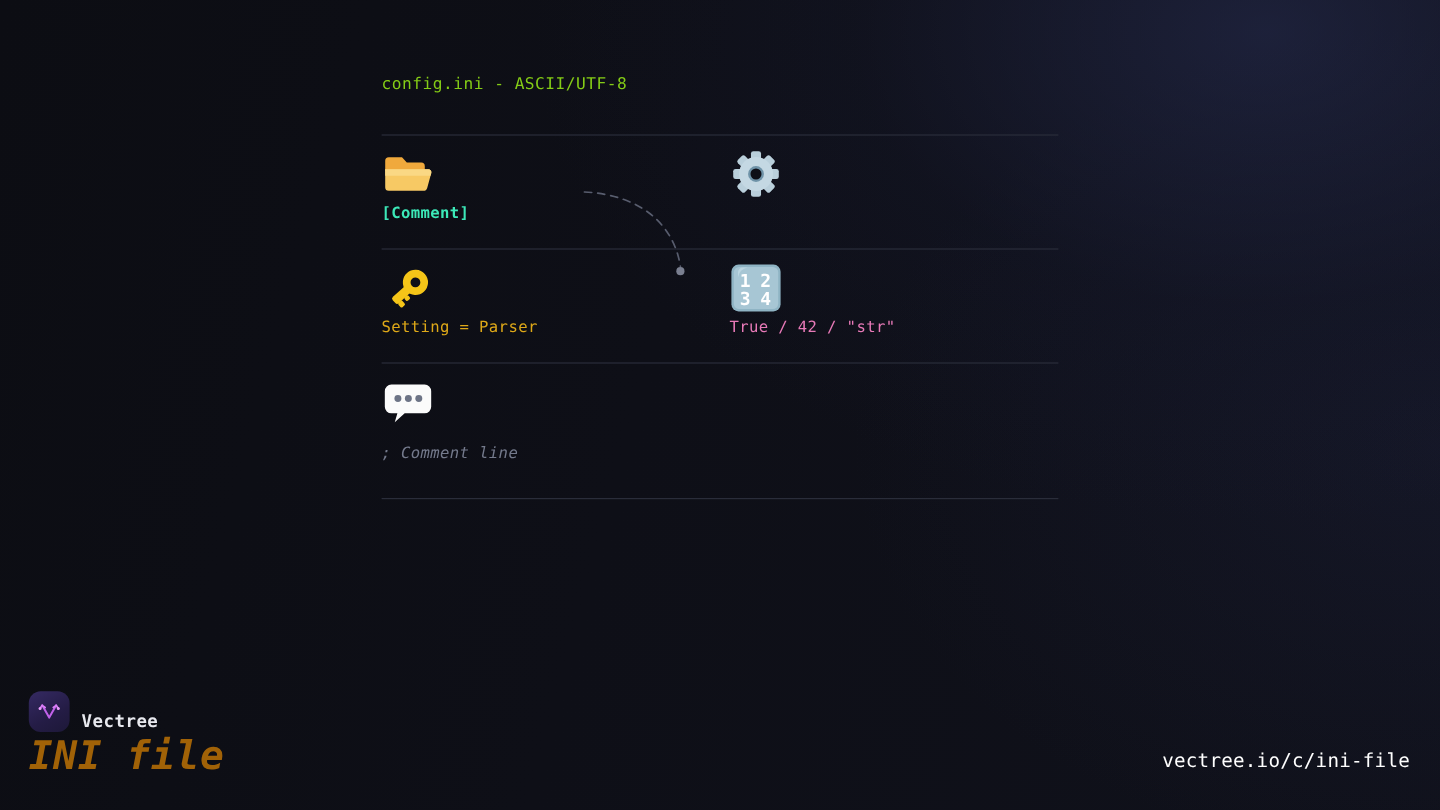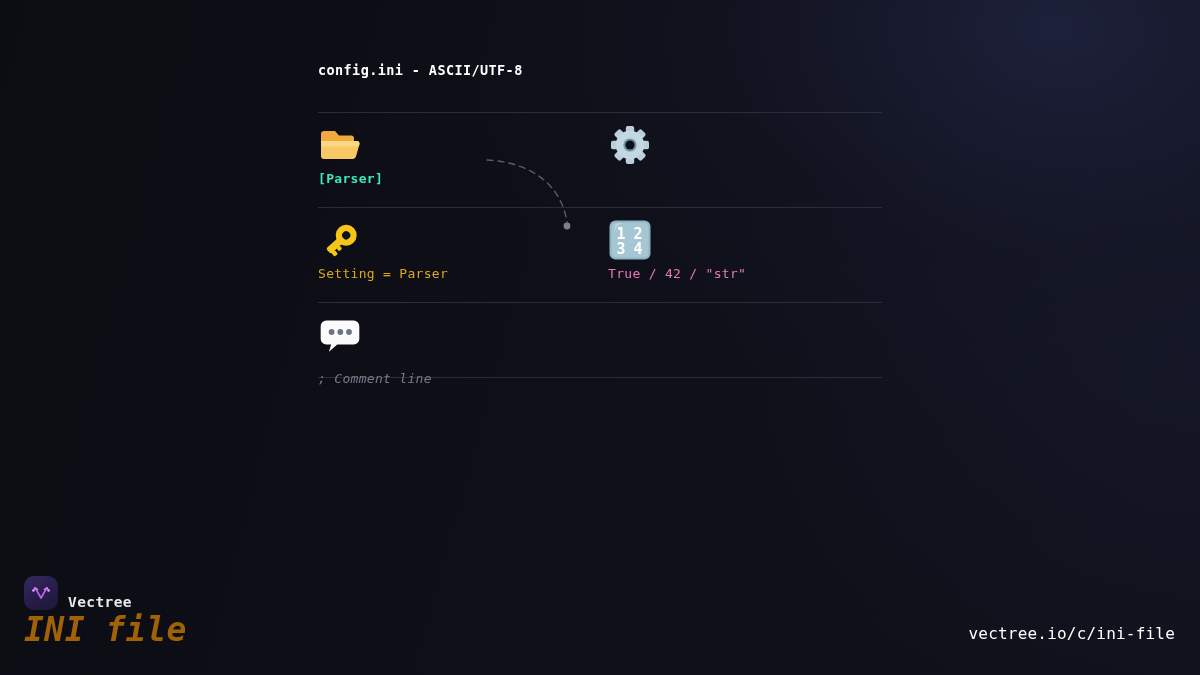--- a/index.html
+++ b/index.html
@@ -18,36 +18,35 @@
       linear-gradient(105deg, #0c0d13 0%, #0e0f17 45%, #12142073 100%);
     z-index:0;
   }
 
   #stage { position:absolute; inset:0; z-index:2; }
 
   
   #file-header {
     position:absolute; left:318px; top:62px;
     font-size:13.5px; letter-spacing:0.4px;
-    color:#ffffff;
-    font-weight:bold;
+    color:#84cc16;
   }
 
   
   #content-grid {
     position:absolute; left:318px; top:112px; width:564px;
   }
   .grid-row {
     position:relative;
     border-top:1px solid #2a2d3a;
     display:flex;
   }
   .grid-row:last-child { border-bottom:1px solid #2a2d3a; }
   .grid-row.row-1, .grid-row.row-2 { height:95px; }
-  .grid-row.row-3 { height:76px; }
+  .grid-row.row-3 { height:114px; }
 
   .cell {
     position:relative;
     width:50%;
     padding-top:12px;
   }
   .cell.col-right { padding-left:8px; }
 
   .cell-icon {
     height:40px;
@@ -114,21 +113,21 @@
 
     <div class="grid-row row-1">
       <div class="cell col-left">
         <div class="cell-icon">
           <svg width="46" height="40" viewBox="0 0 46 40">
             <path d="M3 9 a3 3 0 0 1 3-3 h11 l4 4.5 h12 a3 3 0 0 1 3 3 v4 H3 Z" fill="#f0a93c"></path>
             <path d="M3 16 h36 a2.5 2.5 0 0 1 2.4 3.2 l-3.4 12.4 a3.4 3.4 0 0 1 -3.2 2.4 H6 a3 3 0 0 1 -3 -3 Z" fill="#f7c964"></path>
             <path d="M3 16 h36 a2.5 2.5 0 0 1 2.4 3.2 l-0.6 2.2 H3 Z" fill="#fad884"></path>
           </svg>
         </div>
-        <div class="cell-label label-section">[Parser]</div>
+        <div class="cell-label label-section">[Comment]</div>
       </div>
       <div class="cell col-right">
         <div class="cell-icon">
           <svg width="44" height="40" viewBox="0 0 44 40">
             <g transform="translate(22,20)">
               <g fill="#b9cfdb">
                 <rect x="-4.2" y="-19" width="8.4" height="8" rx="2"></rect>
                 <rect x="-4.2" y="11" width="8.4" height="8" rx="2"></rect>
                 <rect x="-19" y="-4.2" width="8" height="8.4" rx="2"></rect>
                 <rect x="11" y="-4.2" width="8" height="8.4" rx="2"></rect>

